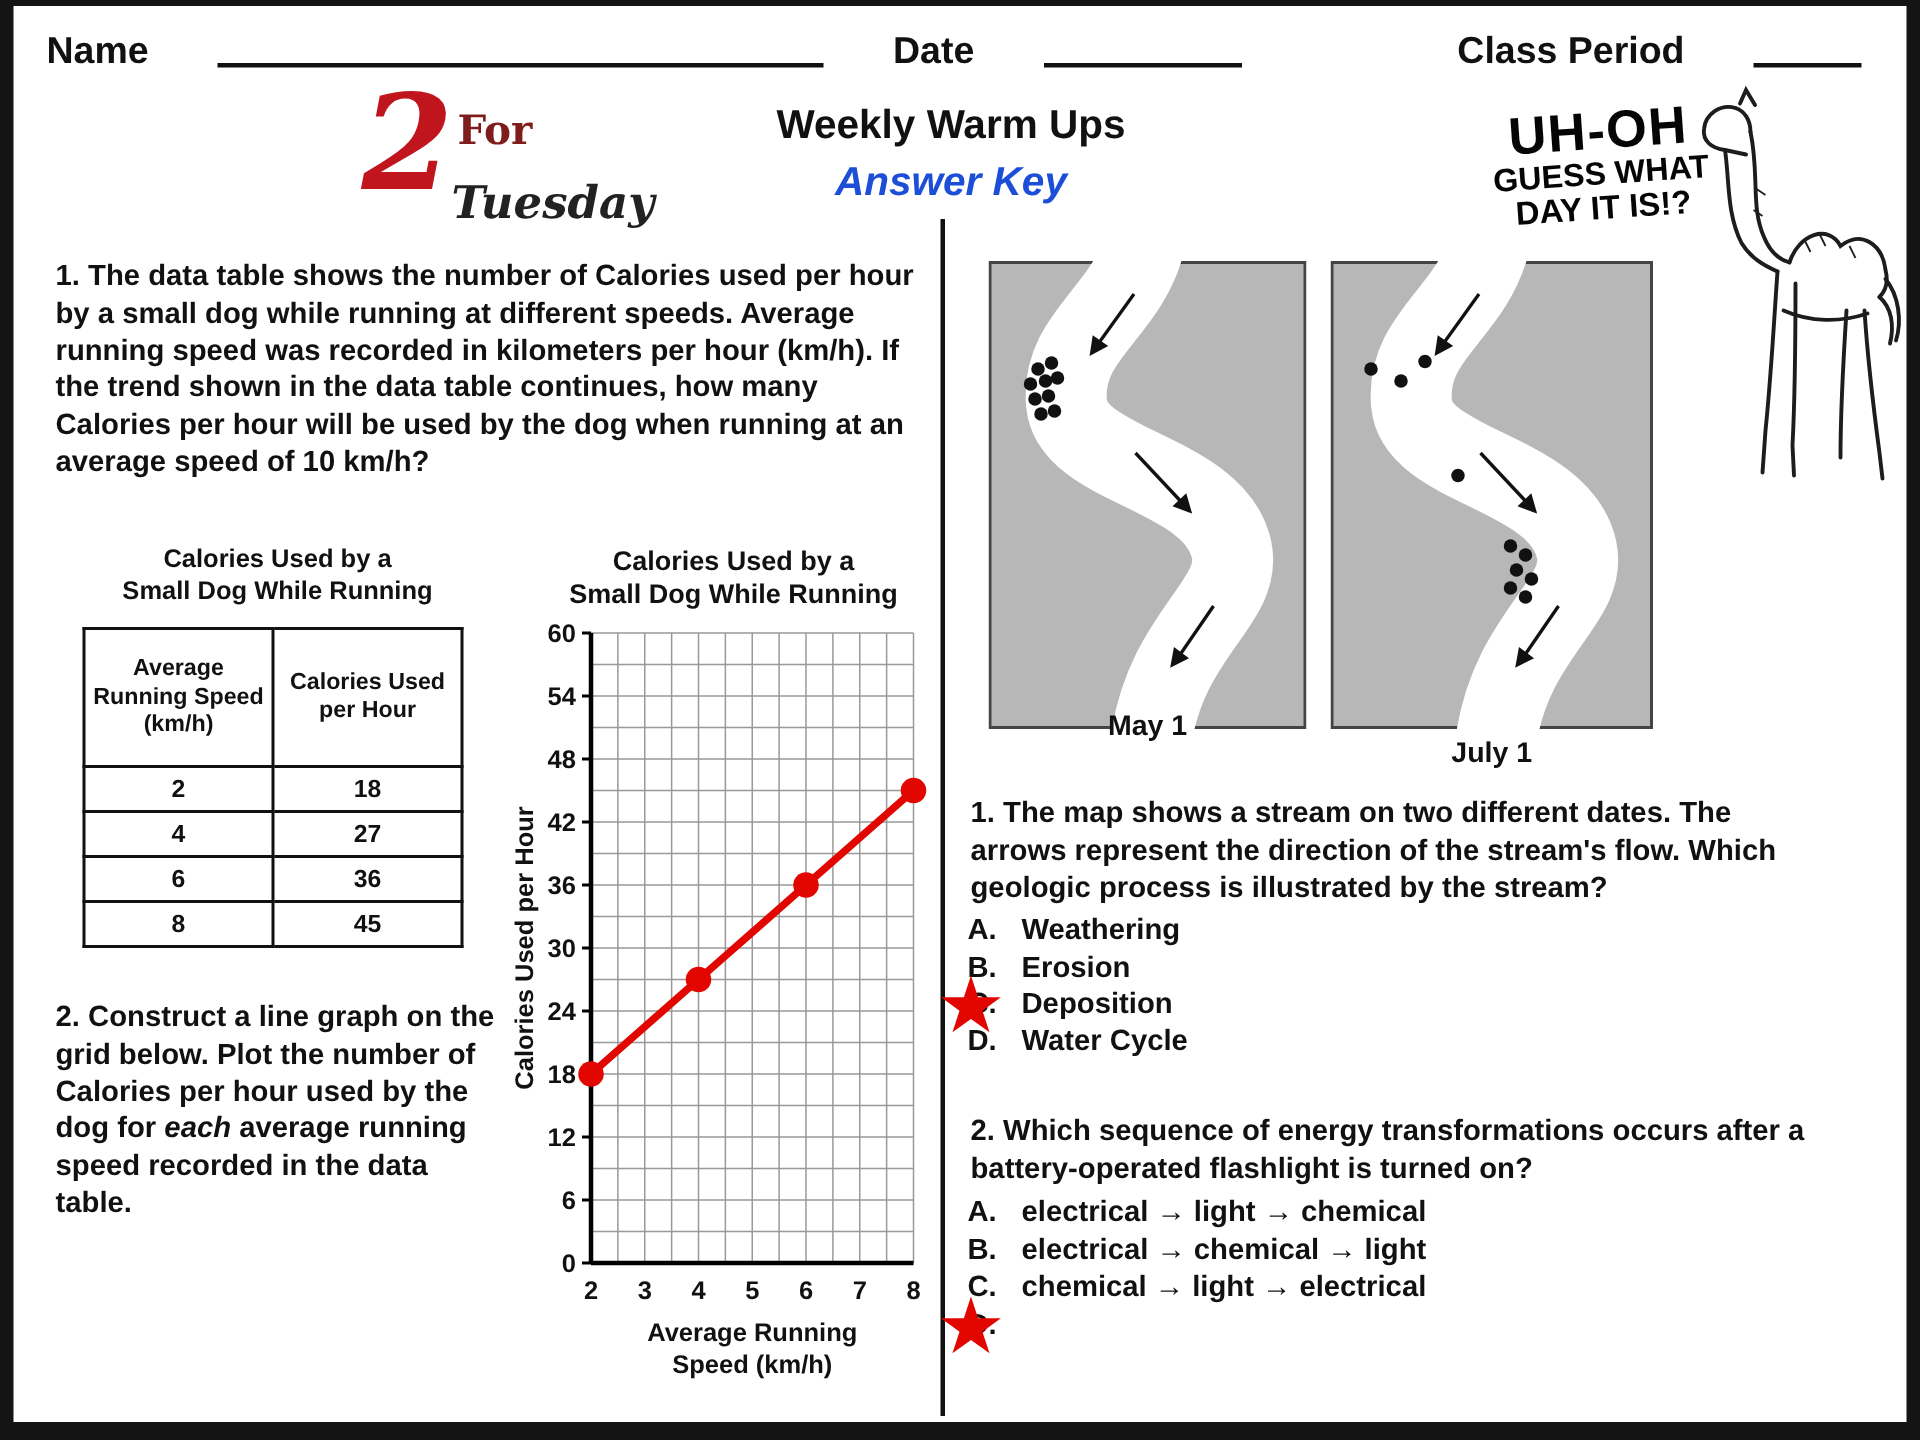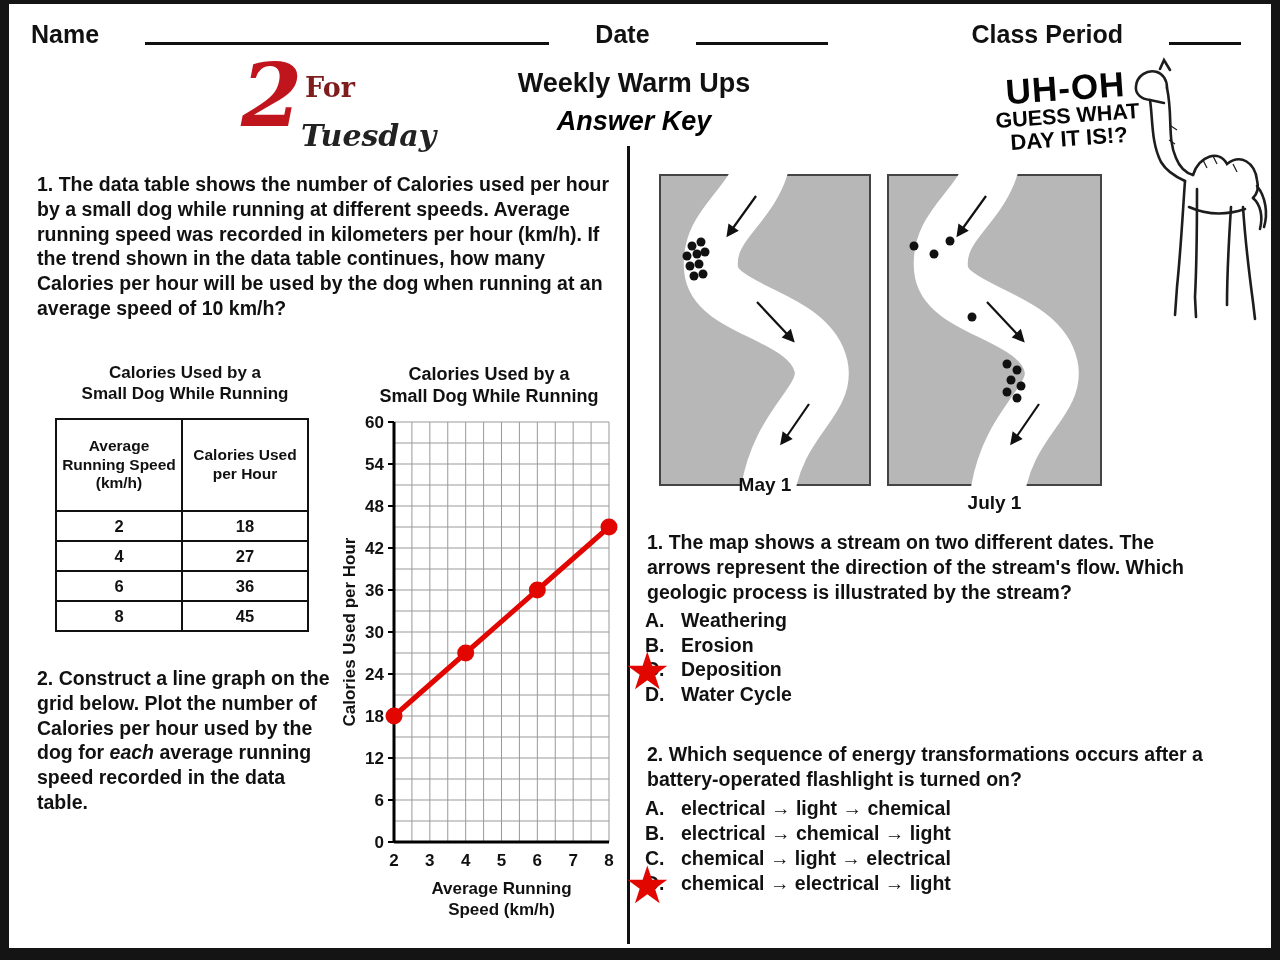--- a/index.html
+++ b/index.html
@@ -36,21 +36,21 @@
     position:absolute;left:292px;top:114px;font-family:"DejaVu Serif",serif;
     font-size:30px;font-weight:700;font-style:italic;color:#222;
   }
 
   .main-title{
     position:absolute;left:430px;top:64px;width:390px;text-align:center;
     font-size:27px;font-weight:700;
   }
   .answer-key{
     position:absolute;left:430px;top:102px;width:390px;text-align:center;
-    font-size:27px;font-weight:700;font-style:italic;color:#000000;
+    font-size:27px;font-weight:700;font-style:italic;color:#1d4ed8;
   }
 
   .uhoh{
     position:absolute;left:972px;top:66px;width:172px;text-align:center;
     transform:rotate(-4deg);font-weight:900;line-height:1.02;color:#050505;
   }
   .uhoh .l1{font-size:35px;letter-spacing:1px;}
   .uhoh .l2{font-size:21.5px;}
   .uhoh .l3{font-size:22px;}
 
@@ -361,18 +361,17 @@
     <div class="opt">
       <span class="ltr">B.</span>
       <span>electrical → chemical → light</span>
     </div>
     <div class="opt">
       <span class="ltr">C.</span>
       <span>chemical → light → electrical</span>
     </div>
     <div class="opt">
       <span class="ltr">D.</span>
-      <span>chemical → electrical → light</span>
     </div>
   </div>
   <div class="star star2">★</div>
 
 </div>
 
 </body></html>

